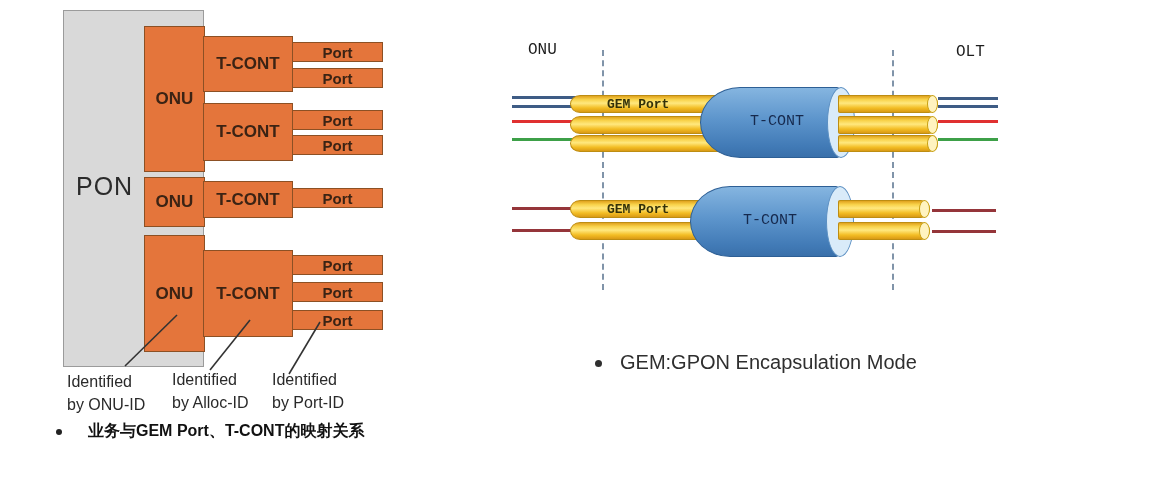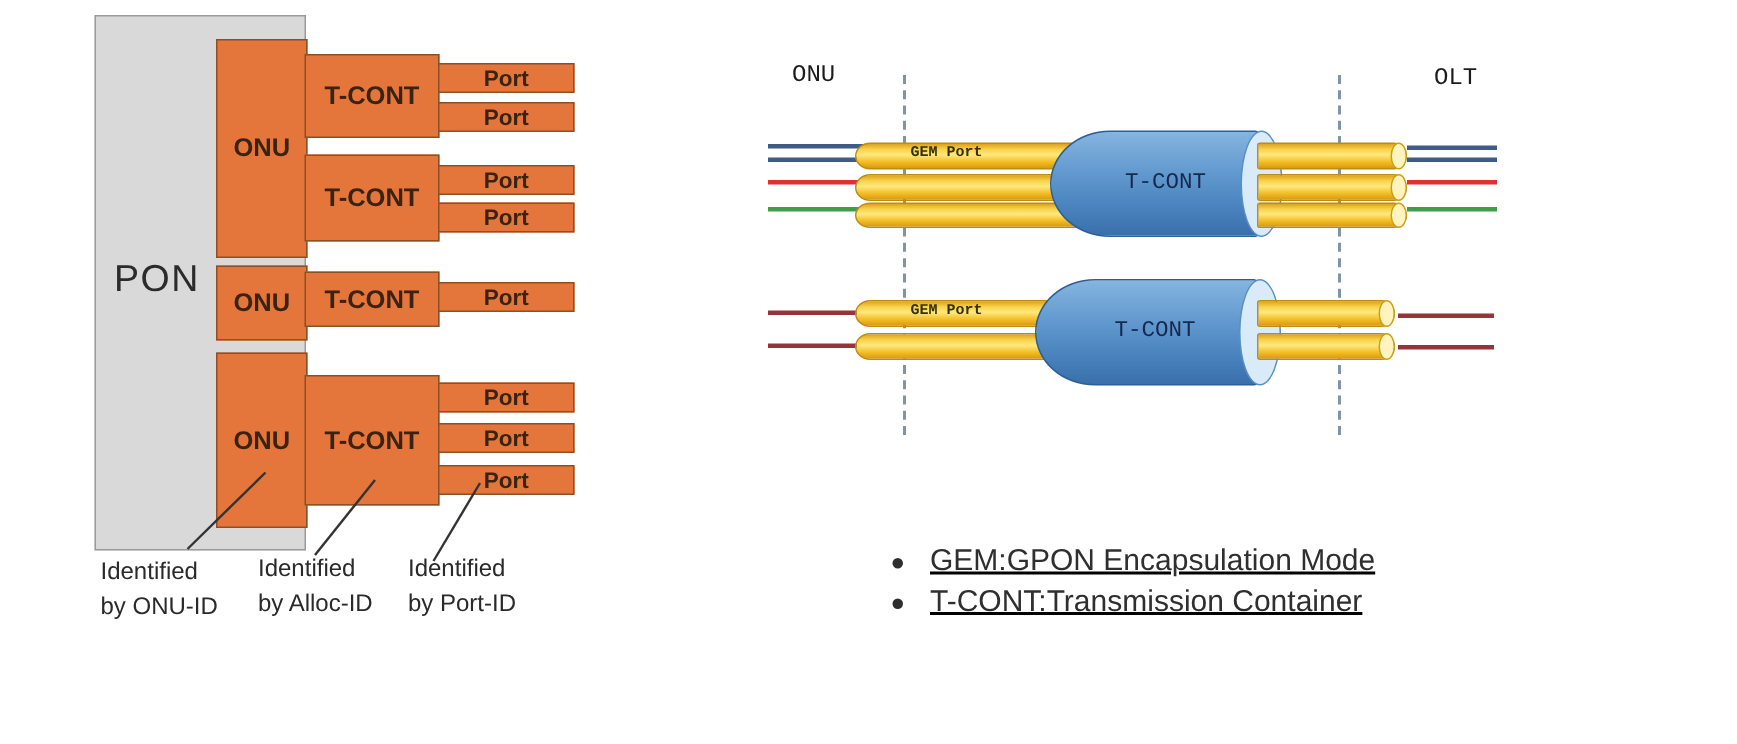--- a/index.html
+++ b/index.html
@@ -63,30 +63,30 @@
     background:linear-gradient(180deg,#85b5e0 0%,#5d95cc 45%,#417ab6 85%,#3a70aa 100%);
     border:1px solid #2d5f95;
     border-radius:40px 4px 4px 40px / 50% 10% 10% 50%;
   }
   .bellipse{
     position:absolute; z-index:4; box-sizing:border-box;
     background:#d9ebf9; border:1px solid #5b8fc2; border-radius:50%;
   }
   .gem-label{
     position:absolute; z-index:6; font-family:"Liberation Mono", monospace;
-    font-size:10px; font-weight:bold; color:#33310a;
+    font-size:13px; font-weight:bold; color:#33310a;
   }
   .tcont-label{
     position:absolute; z-index:6; width:130px; text-align:center;
     font-family:"Liberation Mono", monospace; font-size:15px; color:#16294d;
   }
   .caption{
     position:absolute; left:583px; top:306px; font-size:17px; color:#3a3a3a;
   }
-  .rbullets{position:absolute; left:595px; top:363px;text-decoration:underline;}
+  .rbullets{position:absolute; left:595px; top:351px;}
   .rbullet-row{display:flex; align-items:flex-start; margin-bottom:4px;}
   .rbullet-row .dot{
     width:7px; height:7px; border-radius:50%; background:#2f2f2f; margin:9px 18px 0 0;
   }
   .rbullet-row .txt{font-size:20px; color:#2f2f2f;}
 </style>
 </head>
 <body>
 
 <div class="canvas">
@@ -154,20 +154,24 @@
   </div>
   <div class="ann" style="left:172px;top:368px;">
     <div>Identified</div>
     <div>by Alloc-ID</div>
   </div>
   <div class="ann" style="left:272px;top:368px;">
     <div>Identified</div>
     <div>by Port-ID</div>
   </div>
 
+  <div class="lbullet">
+    <div class="dot"></div>
+    <div class="txt">业务与GEM Port、T-CONT的映射关系</div>
+  </div>
 
   <div class="monolab" style="left:528px;top:41px;">ONU</div>
   <div class="monolab" style="left:956px;top:43px;">OLT</div>
 
   <div class="vdash" style="left:602px;top:50px;height:240px;"></div>
   <div class="vdash" style="left:892px;top:50px;height:240px;"></div>
 
   <div class="hline c-navy" style="left:512px;top:96px;width:64px;"></div>
   <div class="hline c-navy" style="left:512px;top:105px;width:64px;"></div>
   <div class="hline c-red" style="left:512px;top:120px;width:64px;"></div>
@@ -217,19 +221,15 @@
 
   <div class="hline c-dred" style="left:932px;top:209px;width:64px;"></div>
   <div class="hline c-dred" style="left:932px;top:230px;width:64px;"></div>
 
 
   <div class="rbullets">
     <div class="rbullet-row">
       <div class="dot"></div>
       <div class="txt">GEM:GPON Encapsulation Mode</div>
     </div>
-    <div class="rbullet-row">
-      <div class="dot"></div>
-      <div class="txt">T-CONT:Transmission Container</div>
-    </div>
   </div>
 
 </div>
 
 </body></html>

